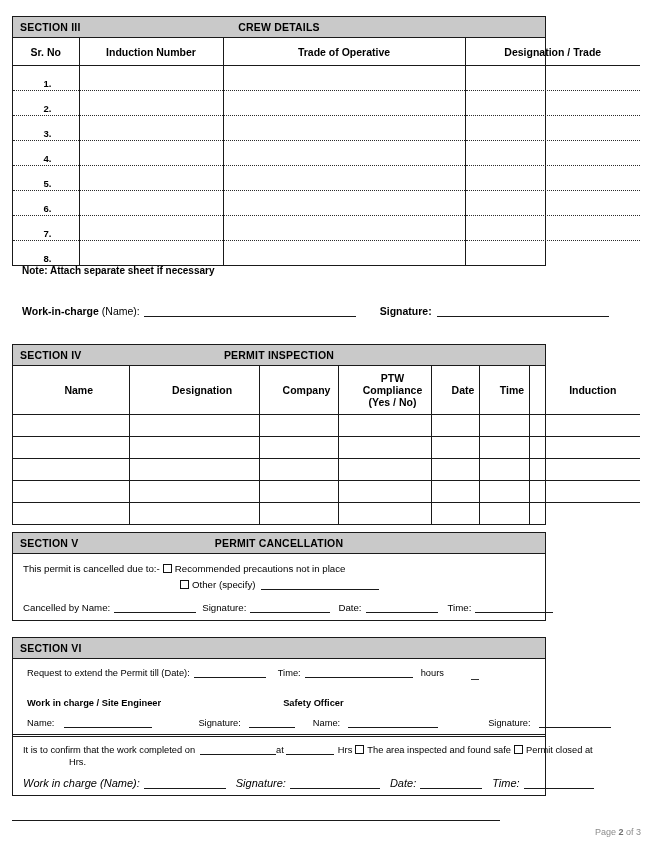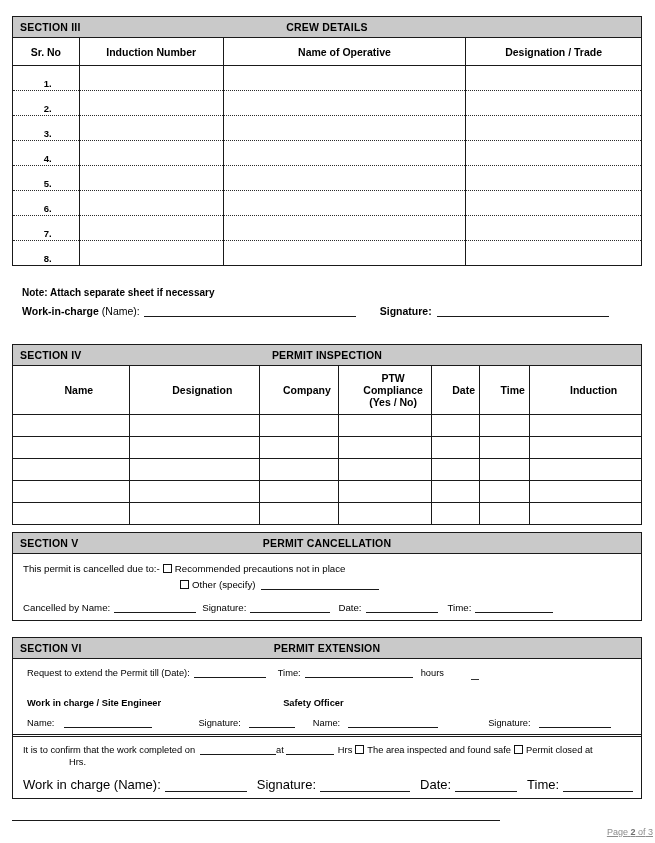--- a/index.html
+++ b/index.html
@@ -19,21 +19,21 @@
     position: relative;
     width: 655px;
     height: 843px;
     box-sizing: border-box;
   }
 
   
   .block {
     position: absolute;
     left: 12px;
-    width: 630px;
+    width: 534px;
     box-sizing: border-box;
     border: 1.5px solid #1a1a1a;
   }
   .sec-bar {
     display: flex;
     align-items: center;
     background: #c9c9c9;
     border-bottom: 1.5px solid #1a1a1a;
     height: 21px;
     box-sizing: border-box;
@@ -123,21 +123,20 @@
     margin: 0 3px;
     background: #fff;
   }
 
   
   .note-line {
     position: absolute;
     left: 22px;
     font-size: 10px;
     font-weight: bold;
-    margin-top: 22px;
   }
   .wic-line {
     position: absolute;
     left: 22px;
     font-size: 10.5px;
     white-space: nowrap;
   }
 
   
   .v-body { padding: 9px 0 7px 0; position: relative; }
@@ -155,38 +154,37 @@
     left: 458px;
     top: 20px;
     width: 8px;
     border-top: 1.2px solid #333;
   }
 
   
   .vii-body { padding: 9px 0 6px 0; position: relative; }
   .vii-row1 { font-size: 9.3px; padding-left: 10px; white-space: nowrap; }
   .vii-row2 { font-size: 9.3px; padding-left: 56px; margin-top: 2px; }
-  .vii-row3 { font-size: 13px; padding-left: 10px; margin-top: 10px; white-space: nowrap; }
+  .vii-row3 { font-size: 11px; padding-left: 10px; margin-top: 10px; white-space: nowrap; font-style: italic; }
   .squiggle {
     position: absolute;
     left: 215px;
     top: 22px;
     width: 70px;
     height: 4px;
     overflow: hidden;
   }
 
   
   .footer {
     position: absolute;
-    right: 2px;
+    right: 14px;
     bottom: 6px;
     font-size: 9px;
     color: #8c8c8c;
-    text-decoration: underline;
   }
   .footer b { color: #6f6f6f; }
   .foot-rule {
     position: absolute;
     left: 12px;
     bottom: 22px;
     width: 488px;
     border-top: 1.6px solid #1a1a1a;
   }
 </style>
@@ -204,21 +202,21 @@
       <colgroup>
         <col style="width:66px">
           <col style="width:144px">
           <col style="width:242px">
           <col style="width:175px">
       </colgroup>
       <thead>
         <tr>
           <th class="h-first">Sr. No</th>
           <th>Induction Number</th>
-          <th>Name of Operative</th>
+          <th>Trade of Operative</th>
           <th class="h-last">Designation / Trade</th>
         </tr>
       </thead>
       <tbody>
         <tr class="crew-row first">
           <td class="sr">1.</td>
           <td></td>
           <td></td>
           <td class="c-last"></td>
         </tr>
@@ -368,21 +366,20 @@
       </div>
       <div class="v-row3">
         <span>Cancelled by Name:</span><span class="rule" style="width:82px; margin-left:4px;"></span><span style="margin-left:6px;">Signature:</span><span class="rule" style="width:80px; margin-left:4px;"></span><span style="margin-left:8px;">Date:</span><span class="rule" style="width:72px; margin-left:4px;"></span><span style="margin-left:10px;">Time:</span><span class="rule" style="width:78px; margin-left:4px;"></span>
       </div>
     </div>
   </div>
 
   <div class="block" id="block-vi" style="top:637px;">
     <div class="sec-bar">
       <span class="sec-id">SECTION VI</span>
-      <span class="sec-title">PERMIT EXTENSION</span>
     </div>
     <div class="vi-body">
       <div class="vi-row">
         <span>Request to extend the Permit till (Date):</span><span class="rule" style="width:72px; margin-left:4px;"></span><span style="margin-left:12px;">Time:</span><span class="rule" style="width:108px; margin-left:4px;"></span><span style="margin-left:8px;">hours</span>
       </div>
       <div class="dash-mark"></div>
       <div class="vi-row2">
         <span>Work in charge / Site Engineer</span><span style="display:inline-block; width:122px;"></span><span>Safety Officer</span>
       </div>
       <div class="vi-row3">

